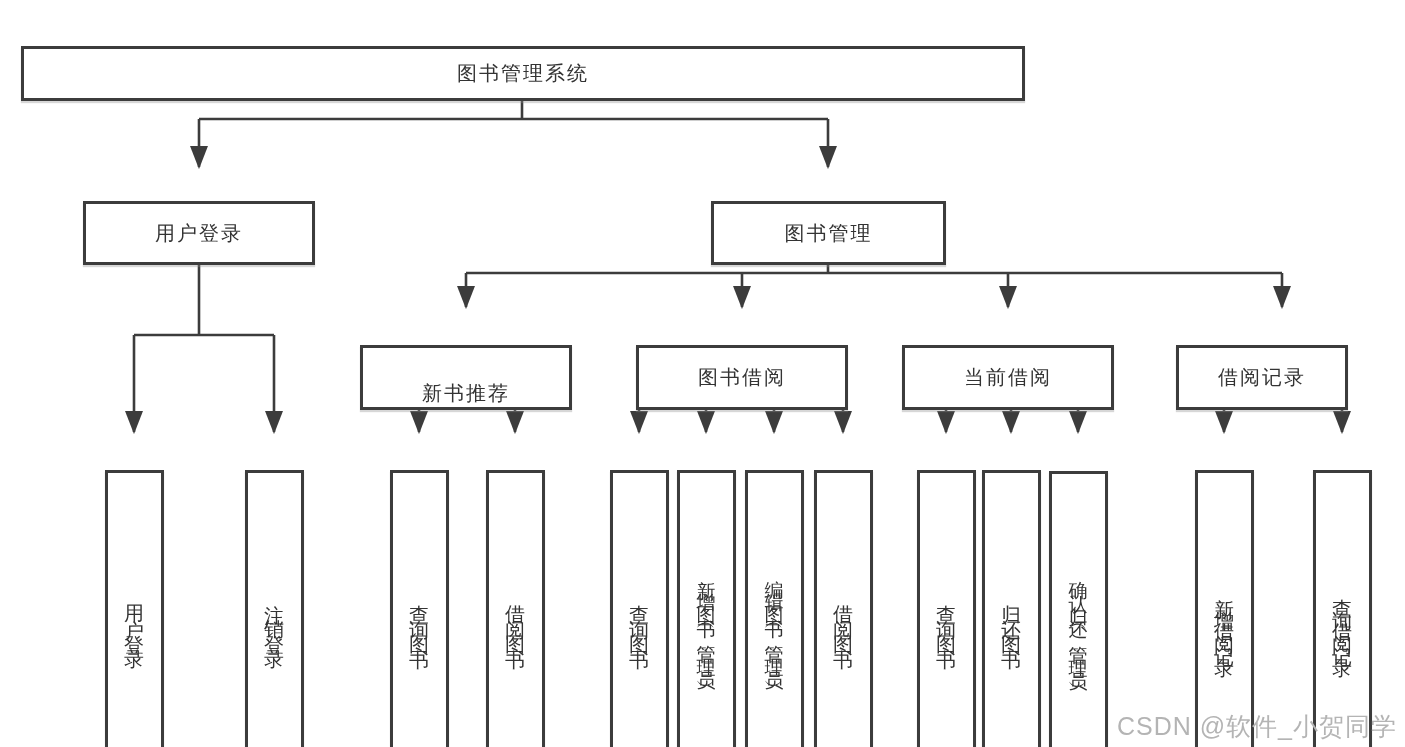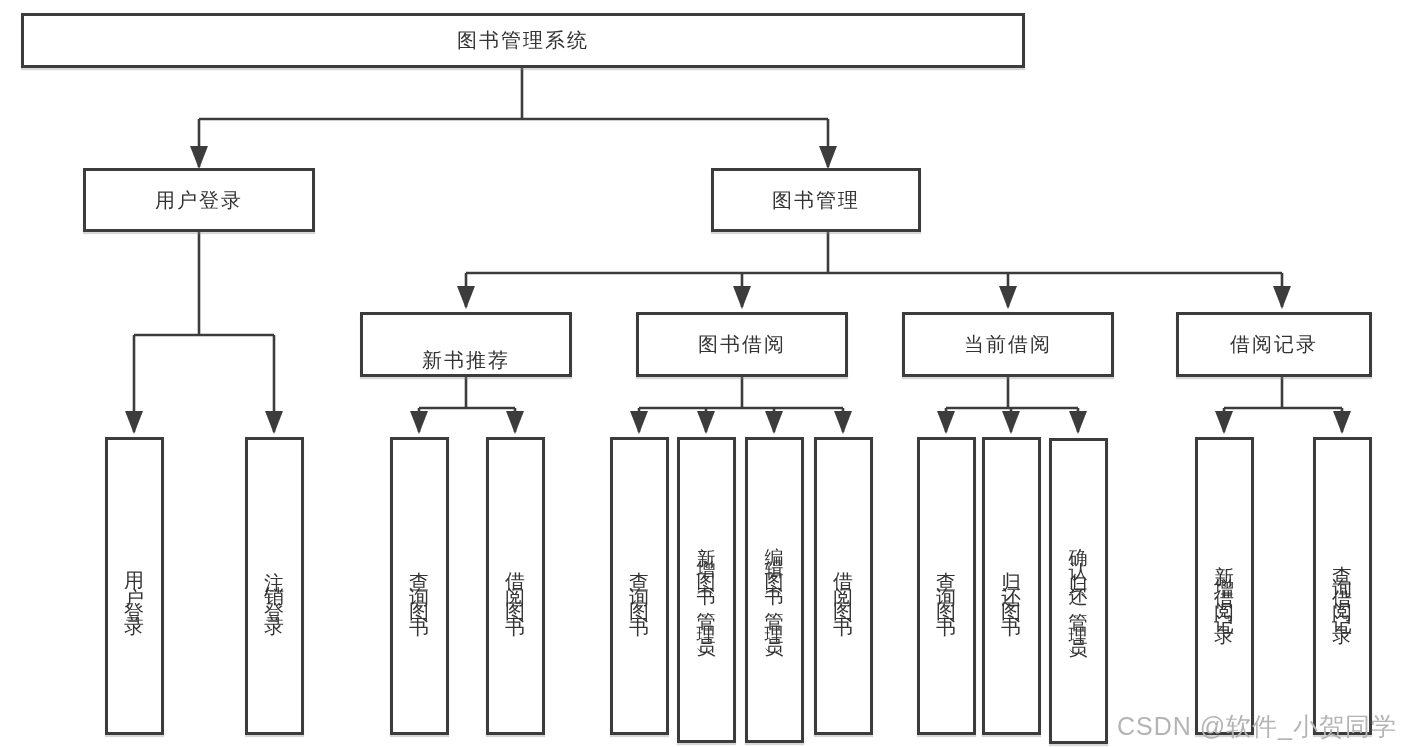--- a/index.html
+++ b/index.html
@@ -26,20 +26,21 @@
     box-sizing: border-box;
     background: #ffffff;
     border: 3px solid #3c3c3c;
     display: flex;
     align-items: center;
     justify-content: center;
     color: #333333;
     font-size: 20px;
     letter-spacing: 2px;
     box-shadow: 0 2px 1px rgba(140,140,140,0.35);
+    margin-top: 33px;
   }
   .hlabel { white-space: nowrap; }
   .vbox .vlabel {
     writing-mode: vertical-rl;
     text-orientation: mixed;
     letter-spacing: 15px;
     white-space: nowrap;
     line-height: 1;
   }
   .vbox.mid .vlabel   { letter-spacing: 12px; }
@@ -110,34 +111,34 @@
     </g>
   </svg>
 
   <div class="box" style="left:21px; top:13px; width:1004px; height:55px;">
     <span class="hlabel">图书管理系统</span>
   </div>
 
   <div class="box" style="left:83px; top:168px; width:232px; height:64px;">
     <span class="hlabel">用户登录</span>
   </div>
-  <div class="box" style="left:711px; top:168px; width:210px; height:64px;">
+  <div class="box" style="left:711px; top:168px; width:235px; height:64px;">
     <span class="hlabel">图书管理</span>
   </div>
 
   <div class="box" style="left:360px; top:312px; width:212px; height:65px;align-items:flex-end;">
     <span class="hlabel">新书推荐</span>
   </div>
   <div class="box" style="left:902px; top:312px; width:212px; height:65px;">
     <span class="hlabel">当前借阅</span>
   </div>
   <div class="box" style="left:636px; top:312px; width:212px; height:65px;">
     <span class="hlabel">图书借阅</span>
   </div>
-  <div class="box" style="left:1176px; top:312px; width:196px; height:65px;">
+  <div class="box" style="left:1176px; top:312px; width:172px; height:65px;">
     <span class="hlabel">借阅记录</span>
   </div>
 
   <div class="box vbox" style="left:105px; top:437px; width:59px; height:298px;">
     <span class="vlabel">用户登录</span>
   </div>
   <div class="box vbox" style="left:245px; top:437px; width:59px; height:298px;">
     <span class="vlabel">注销登录</span>
   </div>
 

